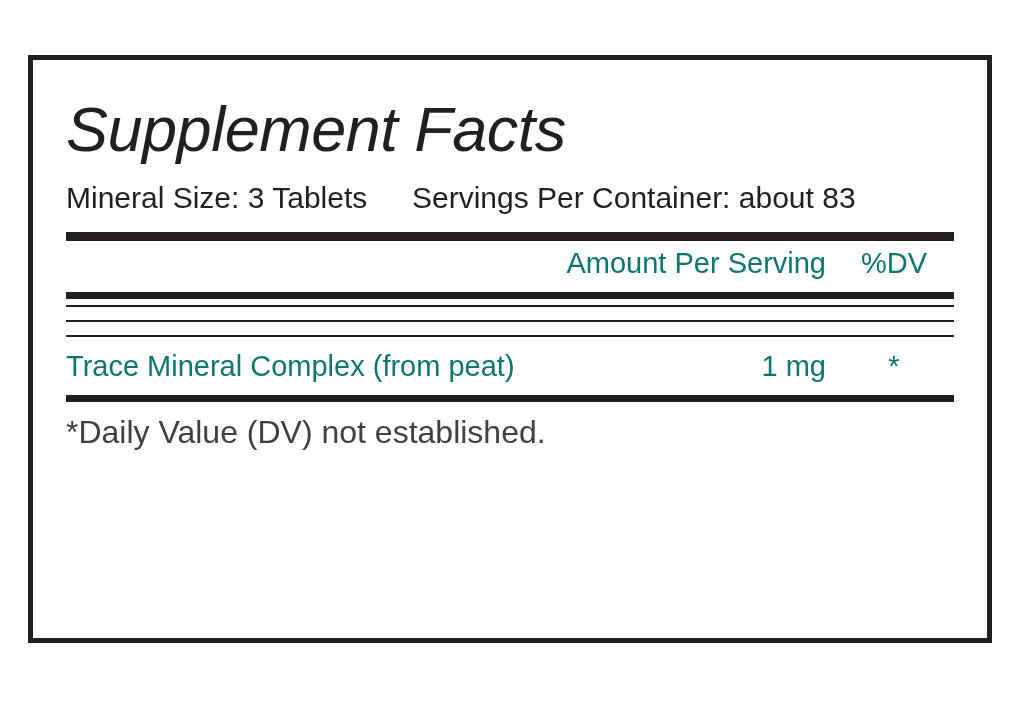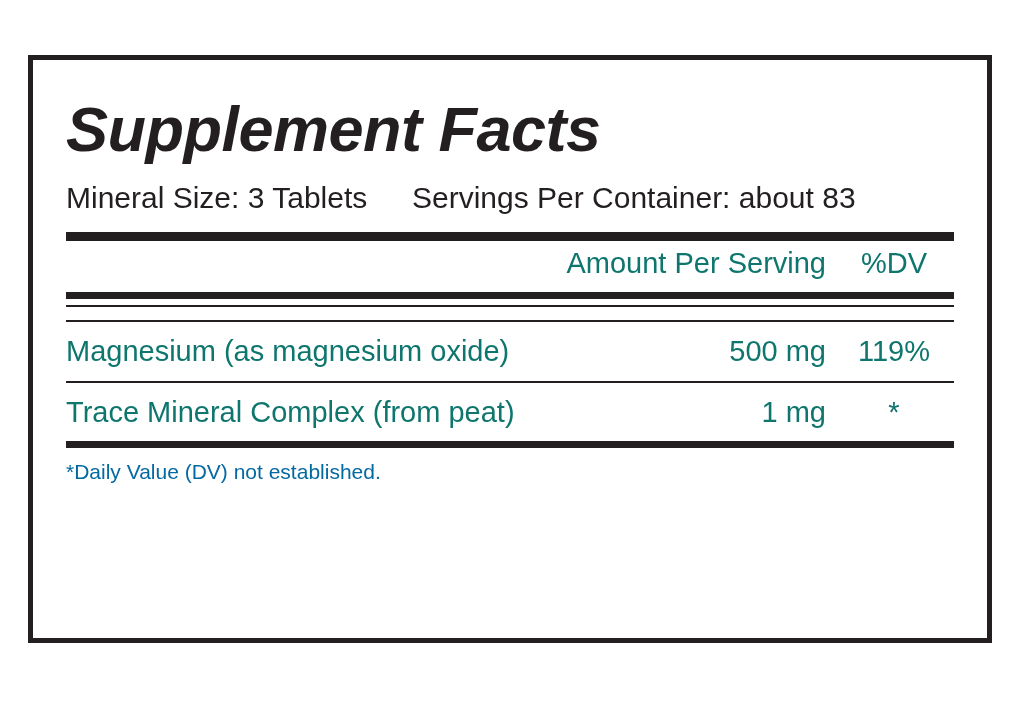--- a/index.html
+++ b/index.html
@@ -30,21 +30,21 @@
     position: absolute;
     left: 33px;
     top: 18px;
     right: 33px;
     bottom: 10px;
   }
 
   .title {
     font-size: 63px;
     font-style: italic;
-    font-weight: bold;
+    font-weight: normal;
     letter-spacing: -0.5px;
     line-height: 1.0;
     margin: 20px 0 0 0;
     color: #231f20;
     white-space: nowrap;
   }
 
   .serving-line {
     font-size: 30px;
     margin-top: 20px;
@@ -92,23 +92,23 @@
     padding: 0;
     height: 2px;
   }
   .row-sep .sep {
     height: 2px;
     background: #231f20;
     width: 100%;
   }
 
   .footnote {
-    font-size: 21px;
+    font-size: 32px;
     margin-top: 12px;
-    color: #0369a1;
+    color: #404040;
     white-space: nowrap;
   }
 </style>
 </head>
 <body>
 
 <div class="panel">
   <div class="inner">
 
     <div class="title">Supplement Facts</div>
@@ -140,25 +140,20 @@
         <tr class="row-sep">
           <td colspan="3">
               <div class="sep"></div>
             </td>
         </tr>
         <tr class="row-sep">
           <td colspan="3">
               <div class="sep"></div>
             </td>
         </tr>
-        <tr>
-          <td class="name">Magnesium (as magnesium oxide)</td>
-          <td class="amount">500 mg</td>
-          <td class="dv">119%</td>
-        </tr>
         <tr class="row-sep">
           <td colspan="3">
               <div class="sep"></div>
             </td>
         </tr>
         <tr>
           <td class="name">Trace Mineral Complex (from peat)</td>
           <td class="amount">1 mg</td>
           <td class="dv">*</td>
         </tr>

